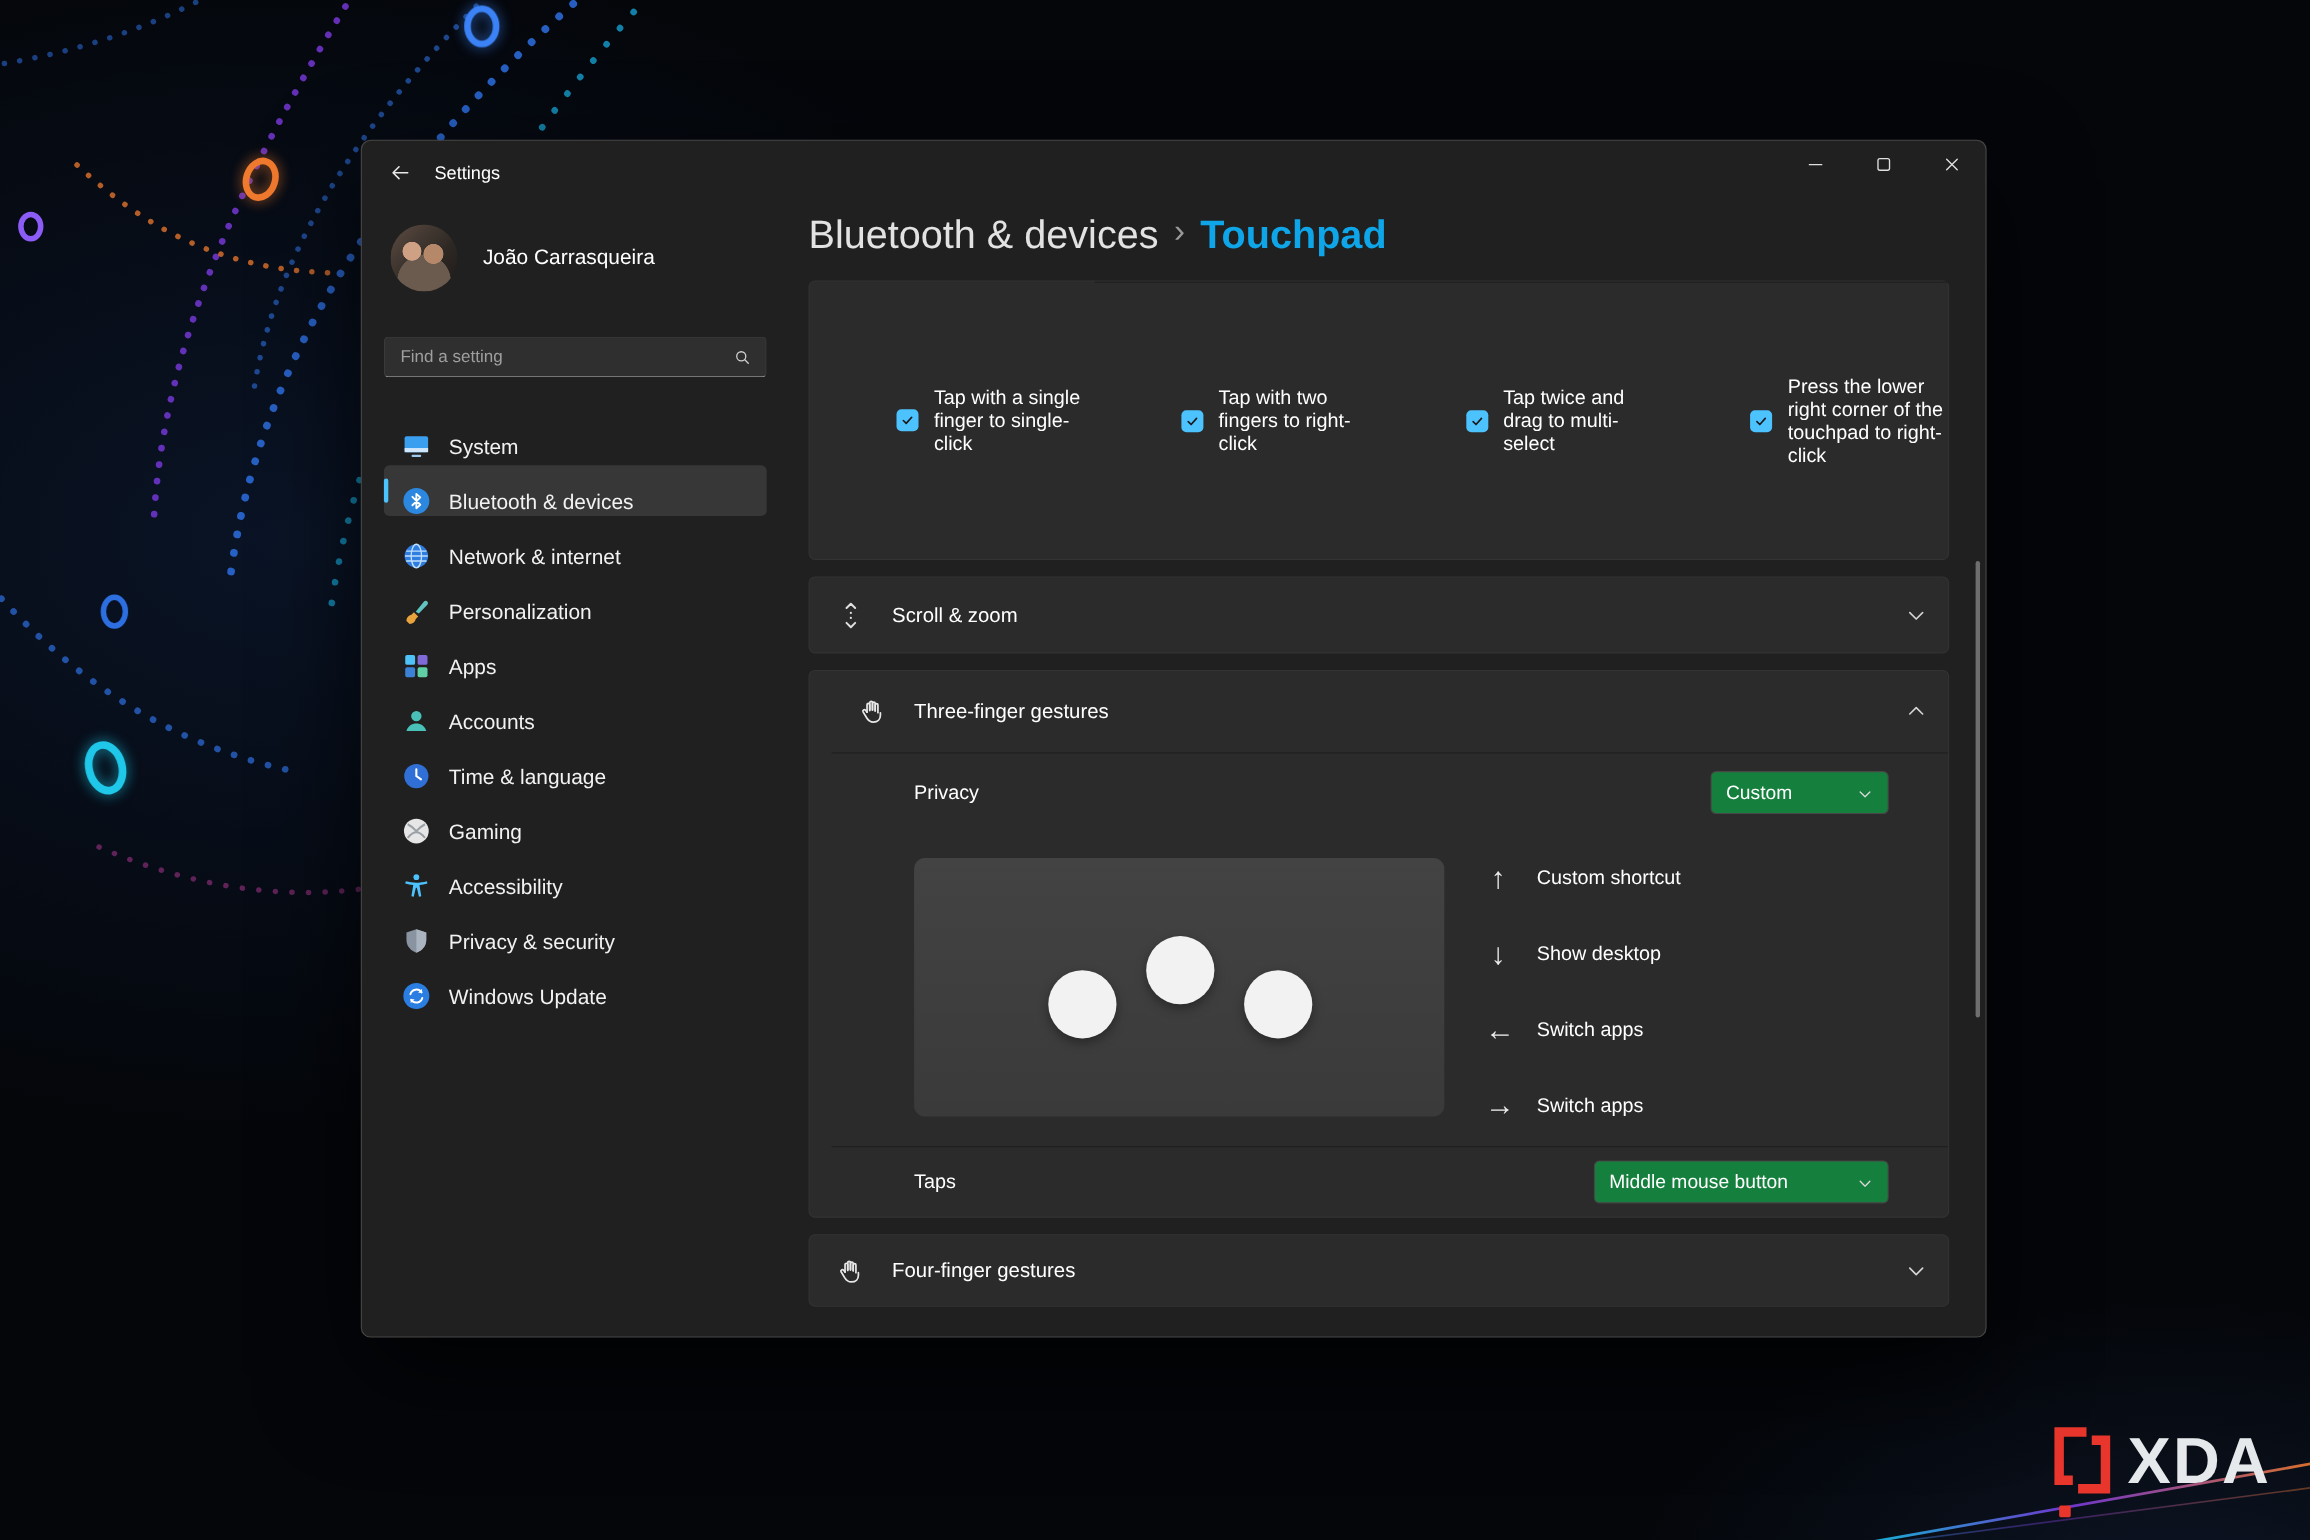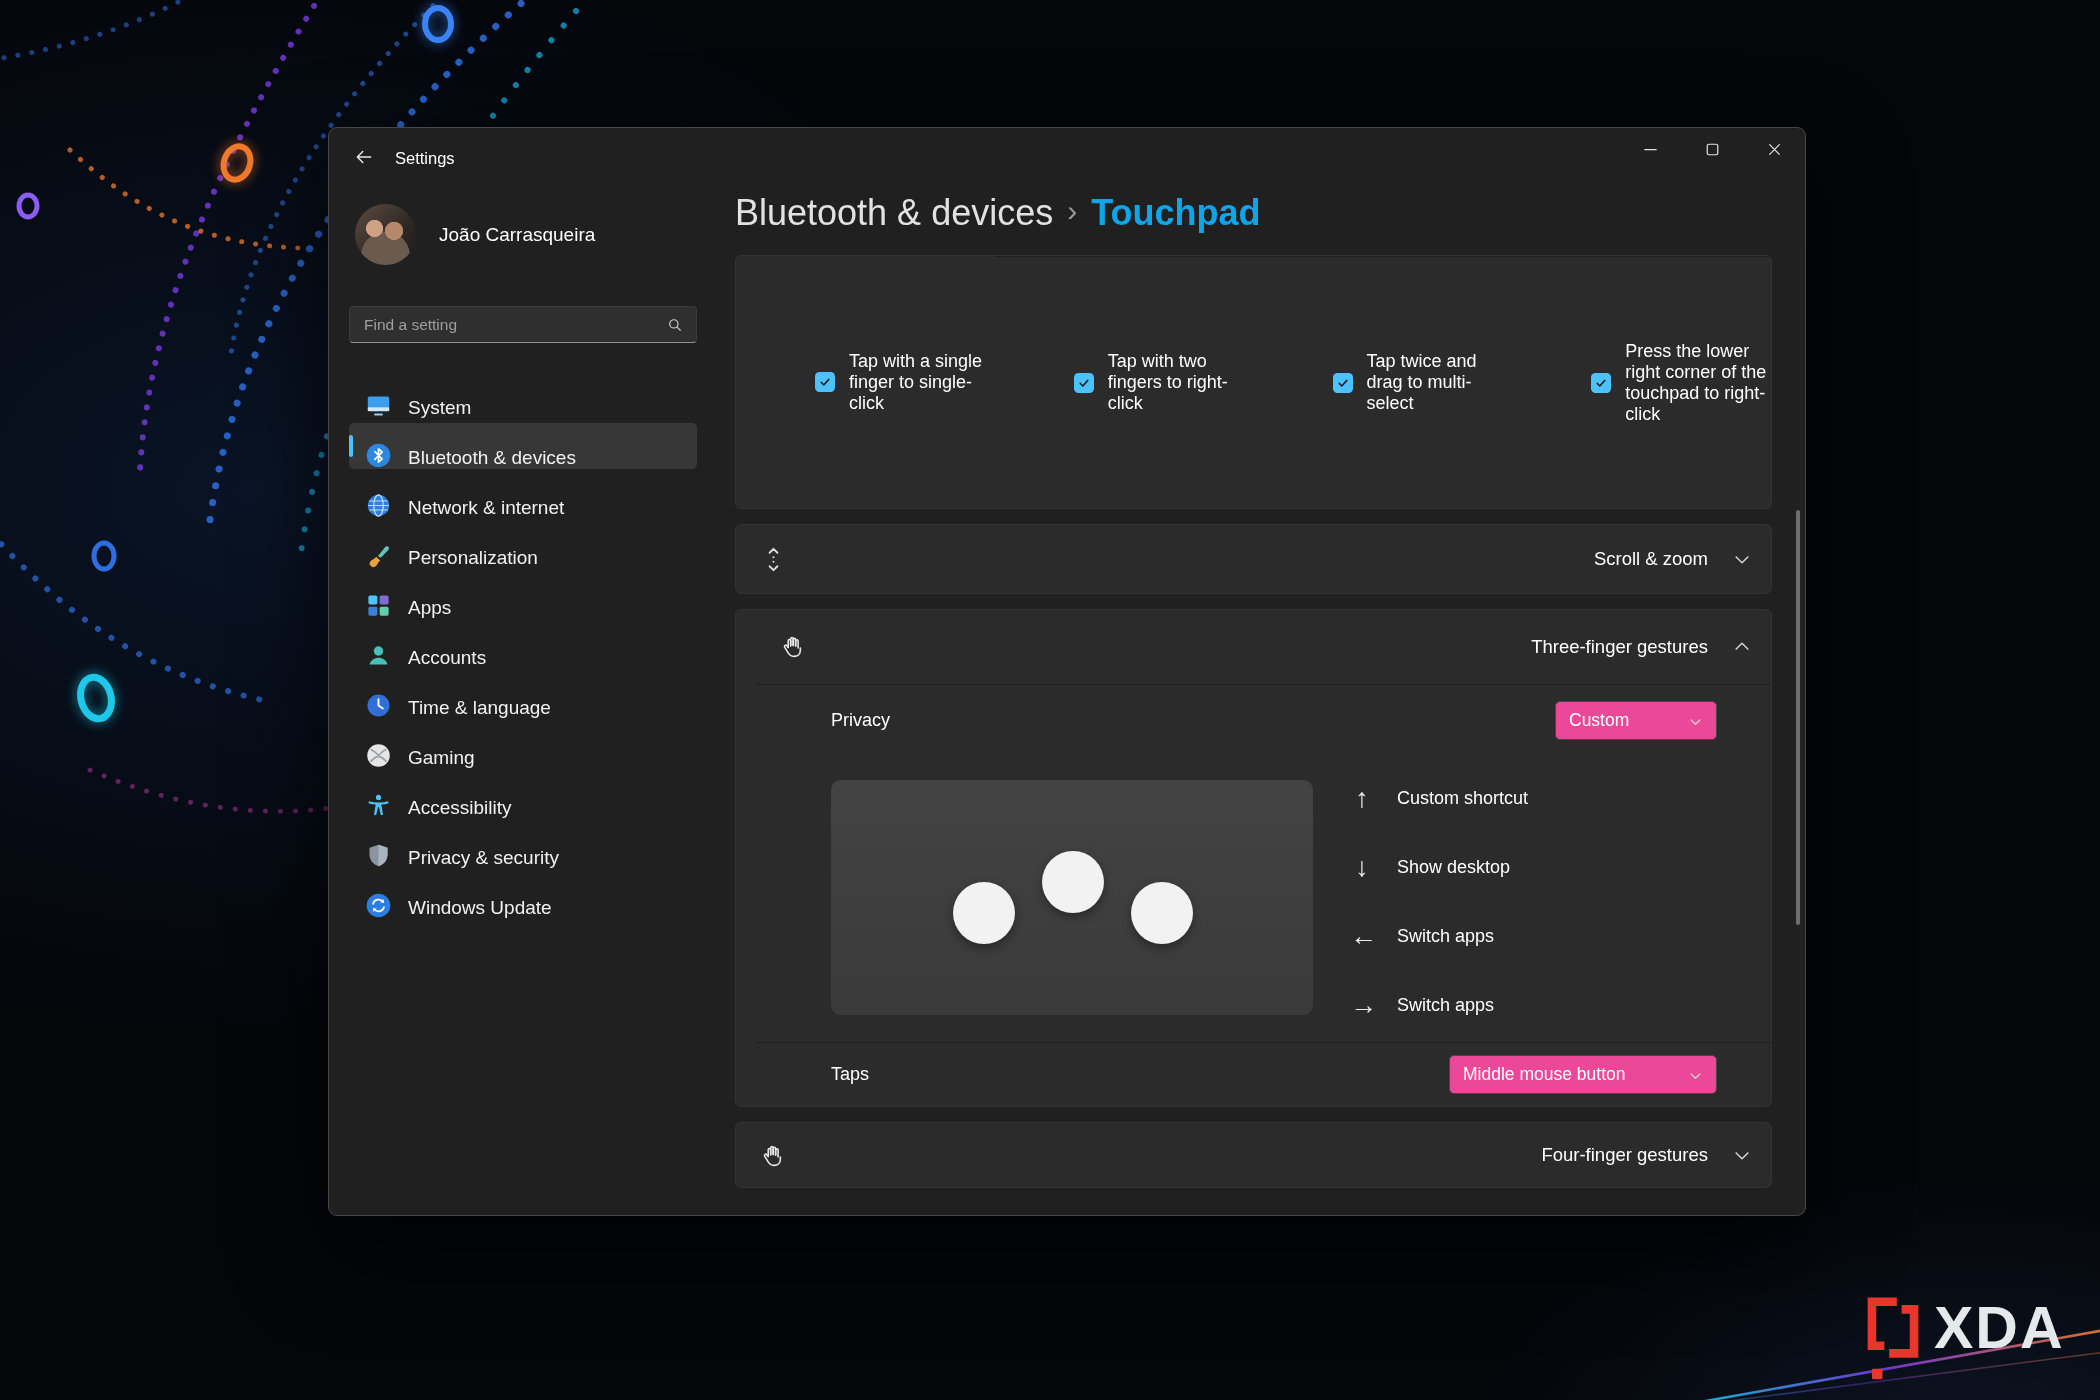--- a/index.html
+++ b/index.html
@@ -96,36 +96,36 @@
   .check-row + .check-row { border-top: 1px solid #1f1f1f; }
   .checkbox {
     width: 20px; height: 20px; border-radius: 4.5px; background: var(--accent);
     display: flex; align-items: center; justify-content: center; flex: none;
   }
   .checkbox svg { width: 14px; height: 14px; }
   .check-label { font-size: 18px; color: #fff; }
 
   .expander-header {
     height: 100%; display: flex; align-items: center;
-    padding: 0 19px 0 24px; gap: 24px; font-size: 18.5px; color: #fff; text-align: right;
+    padding: 0 19px 0 24px; gap: 24px; font-size: 18.5px; color: #fff;
   }
   .exp-icon { width: 27px; height: 27px; flex: none; display: flex; }
   .exp-icon svg { width: 100%; height: 100%; }
   .exp-title { flex: 1; }
   .chevron { width: 20px; height: 20px; color: #d4d4d4; flex: none; }
   .scroll-card { height: 70px; }
   .four-card { height: 66px; }
 
   .tf-card { height: 498px; display: flex; flex-direction: column; padding-left: 20px; }
   .tf-header { height: 75px; border-bottom: 1px solid #1f1f1f; }
   .tf-body { height: 359px; border-bottom: 1px solid #1f1f1f; padding: 16px 54px 0 75px; }
   .row-swipes { height: 39px; display: flex; align-items: center; justify-content: space-between; }
   .setting-label { font-size: 18px; color: #fff; }
   .dropdown {
-    height: 39px; background: #ec4899; border: 1px solid #474747; border-radius: 5px;
+    height: 39px; background: #15803d; border: 1px solid #474747; border-radius: 5px;
     display: flex; align-items: center; justify-content: space-between;
     padding: 0 13px; color: #fff; font-size: 17.5px; font-family: inherit; text-align: center;
   }
   .dropdown .chevron { width: 15px; height: 15px; color: #d8d8d8; }
   .dropdown-swipes { width: 162px; }
   .dropdown-taps { width: 268px; }
 
   .gesture-area { margin-top: 40px; display: flex; }
   .touchpad {
     width: 482px; height: 235px; border-radius: 10px; flex: none;

